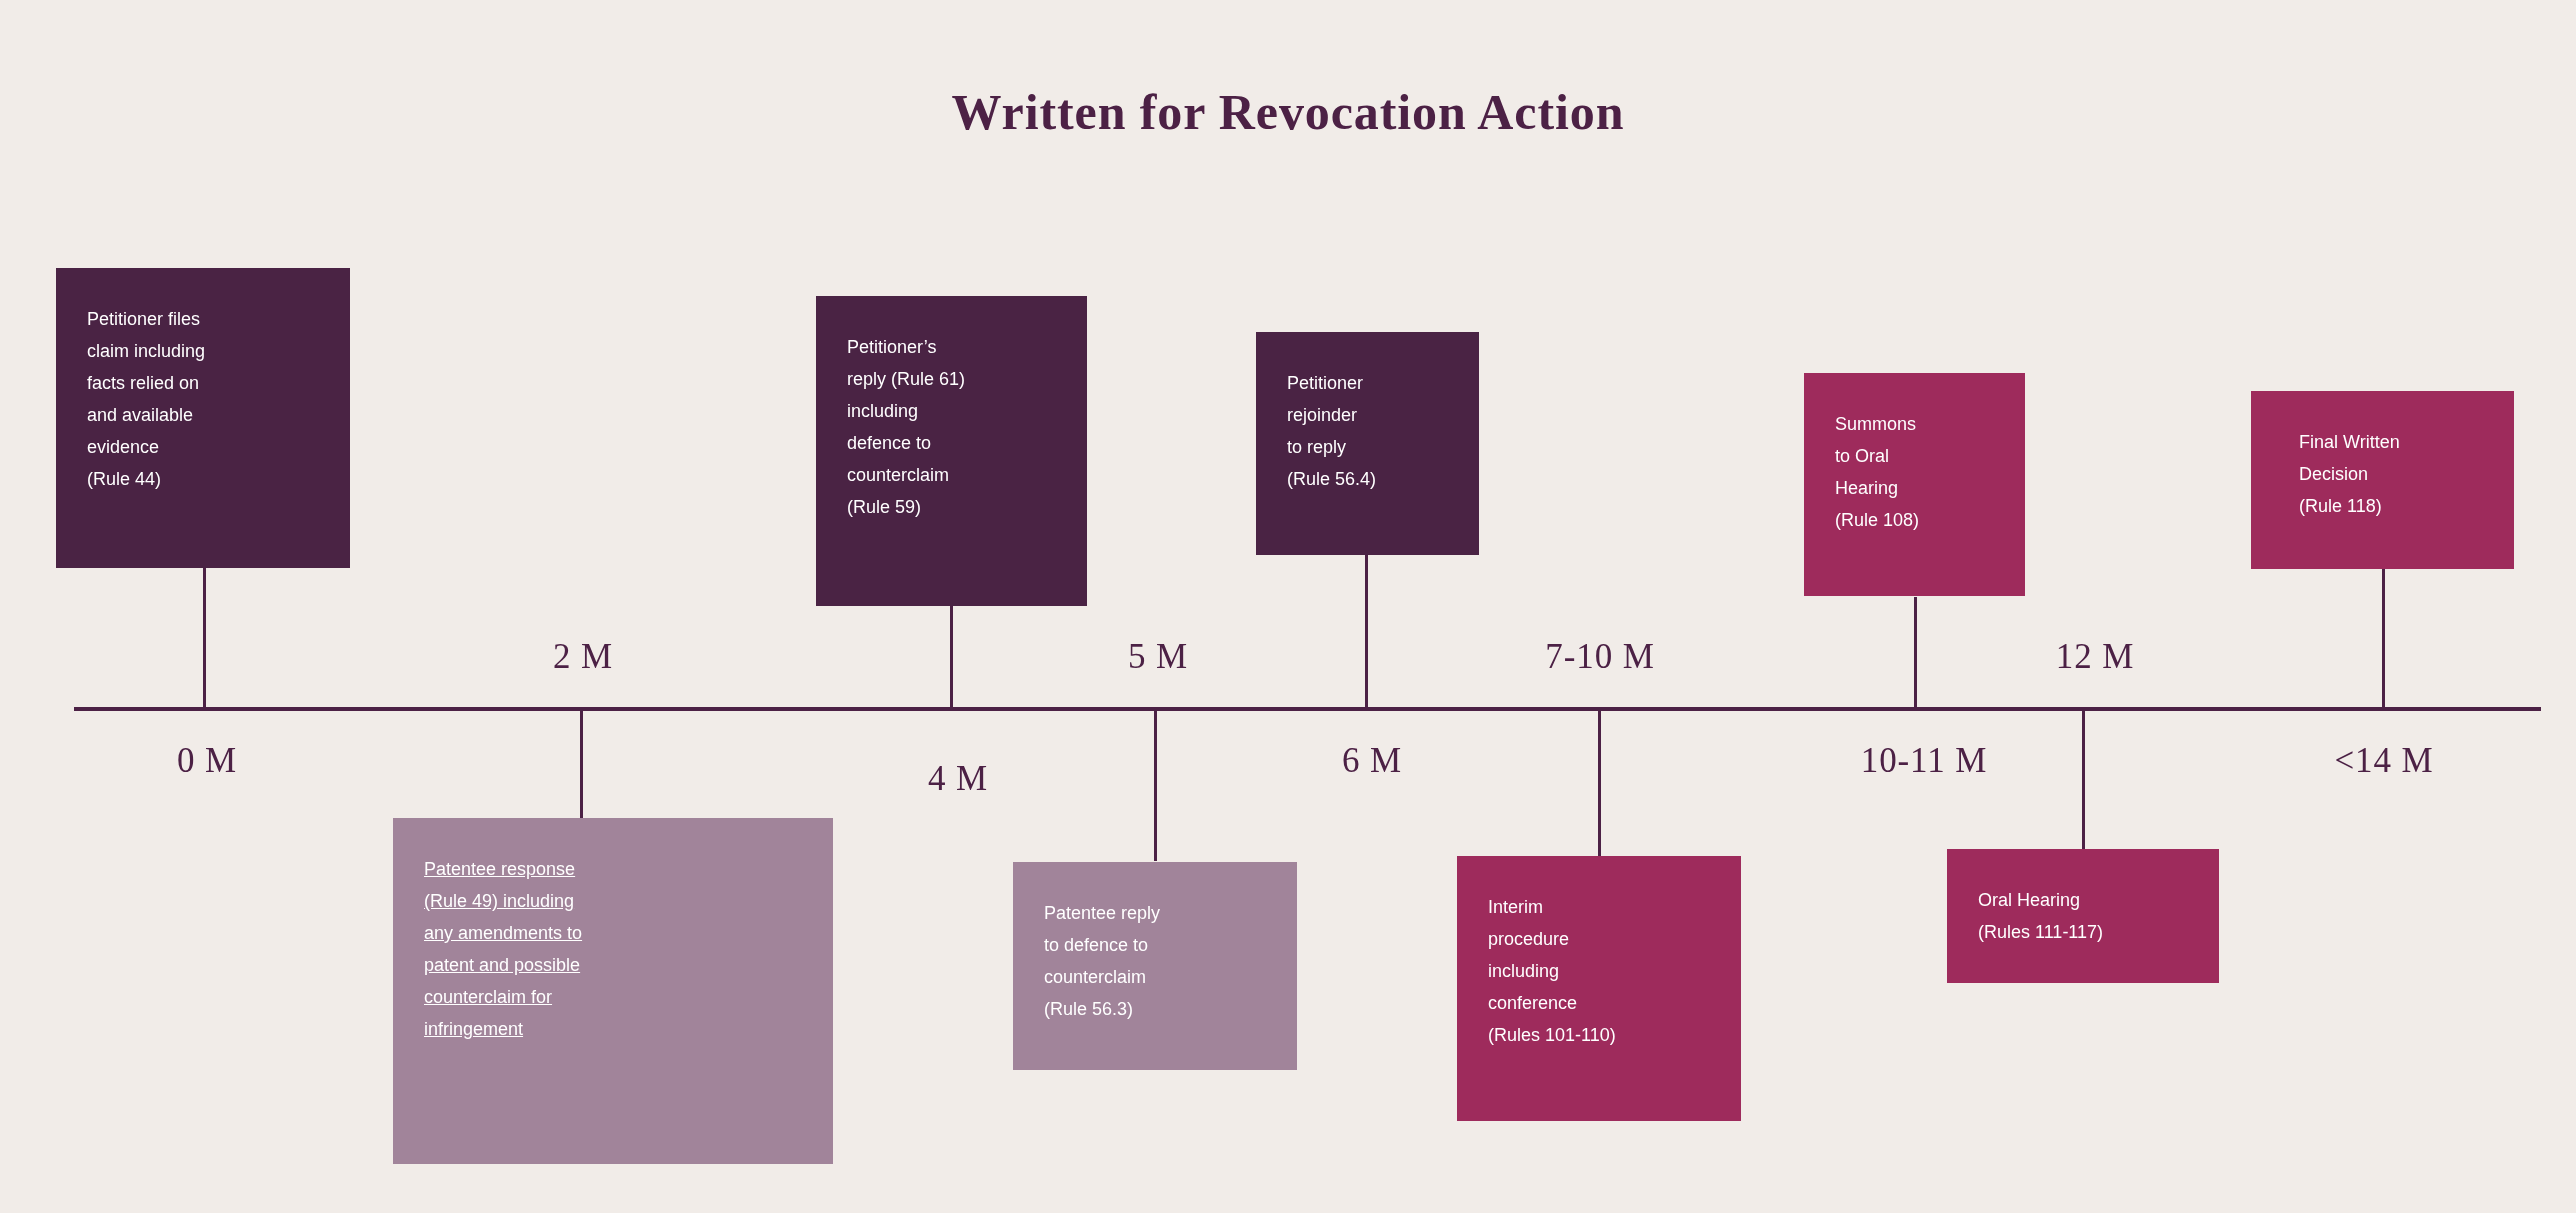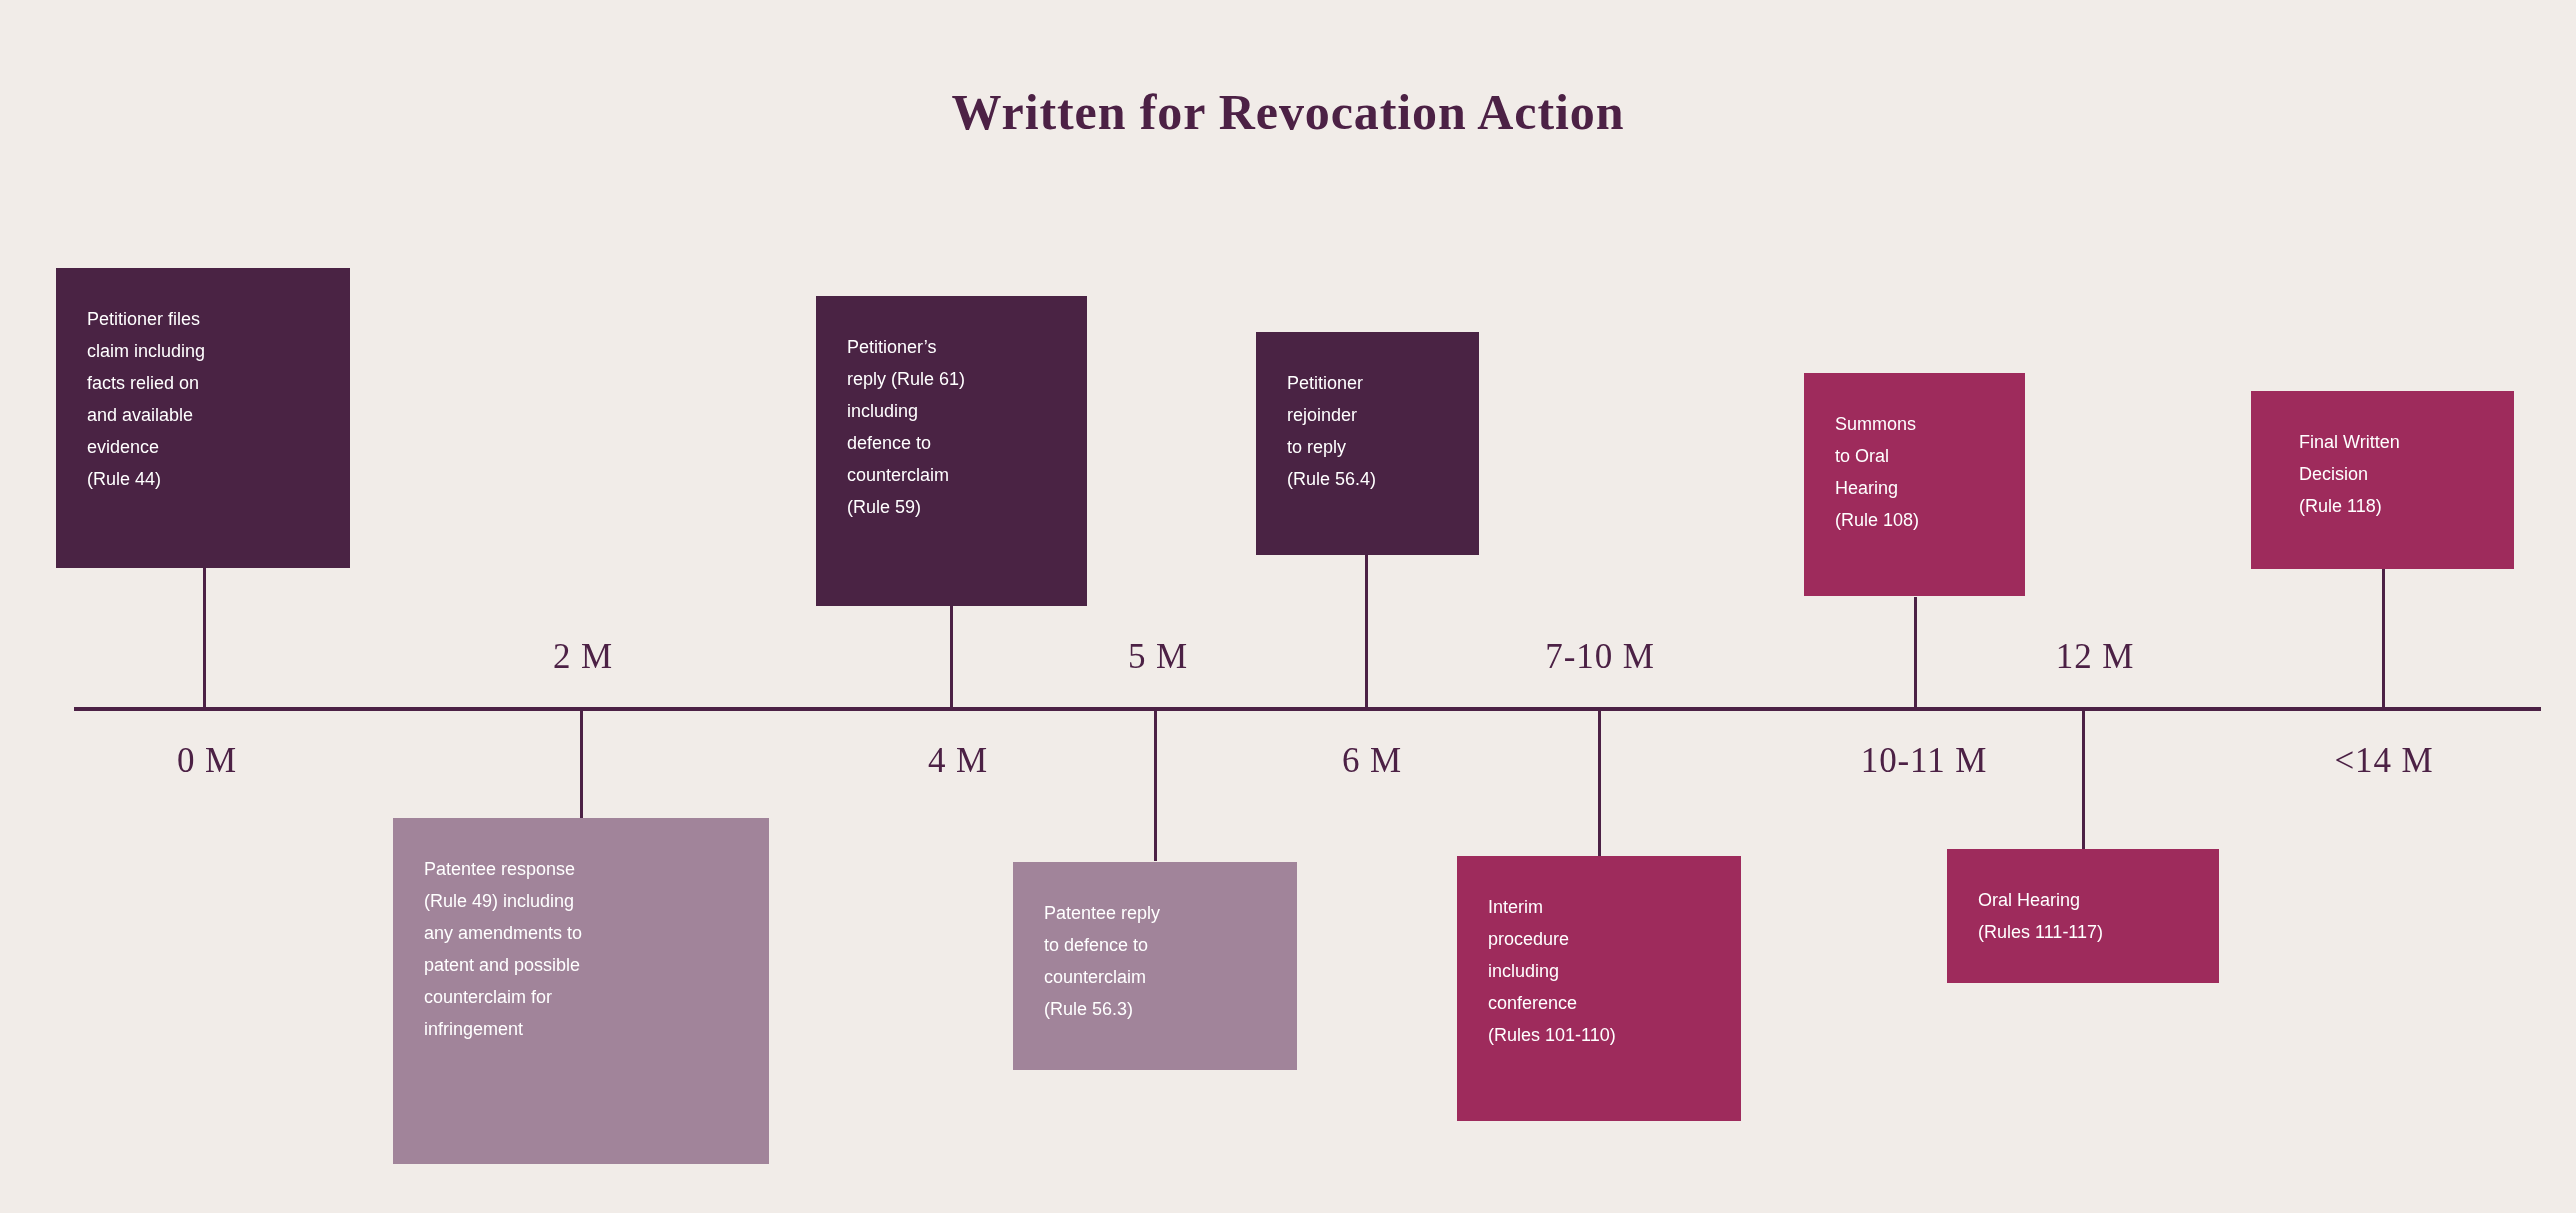--- a/index.html
+++ b/index.html
@@ -106,41 +106,41 @@
 to reply
 (Rule 56.4)</div>
   <div class="box crimson" style="left:1804px; top:373px; width:221px; height:223px;">Summons
 to Oral
 Hearing
 (Rule 108)</div>
   <div class="box crimson" style="left:2251px; top:391px; width:263px; height:178px;padding-left:48px;">Final Written
 Decision
 (Rule 118)</div>
 
-  <div class="box mauve" style="left:393px; top:818px; width:376px; height:346px;">Patentee response
+  <div class="box mauve" style="left:393px; top:818px; width:440px; height:346px;text-decoration:underline;">Patentee response
 (Rule 49) including
 any amendments to
 patent and possible
 counterclaim for
 infringement</div>
   <div class="box mauve" style="left:1013px; top:862px; width:284px; height:208px;">Patentee reply
 to defence to
 counterclaim
 (Rule 56.3)</div>
   <div class="box crimson" style="left:1457px; top:856px; width:284px; height:265px;">Interim
 procedure
 including
 conference
 (Rules 101-110)</div>
   <div class="box crimson" style="left:1947px; top:849px; width:272px; height:134px;">Oral Hearing
 (Rules 111-117)</div>
 
   <div class="marker below" style="left:207px;">0 M</div>
   <div class="marker above" style="left:583px;">2 M</div>
-  <div class="marker below" style="left:958px;">4 M</div>
+  <div class="marker below" style="left:958px;margin-top:18px;">4 M</div>
   <div class="marker above" style="left:1158px;text-align:right;">5 M</div>
   <div class="marker below" style="left:1372px;">6 M</div>
   <div class="marker above" style="left:1600px;">7-10 M</div>
   <div class="marker below" style="left:1924px;">10-11 M</div>
   <div class="marker above" style="left:2095px;">12 M</div>
   <div class="marker below" style="left:2384px;">&lt;14 M</div>
 
 </div>
 
 

